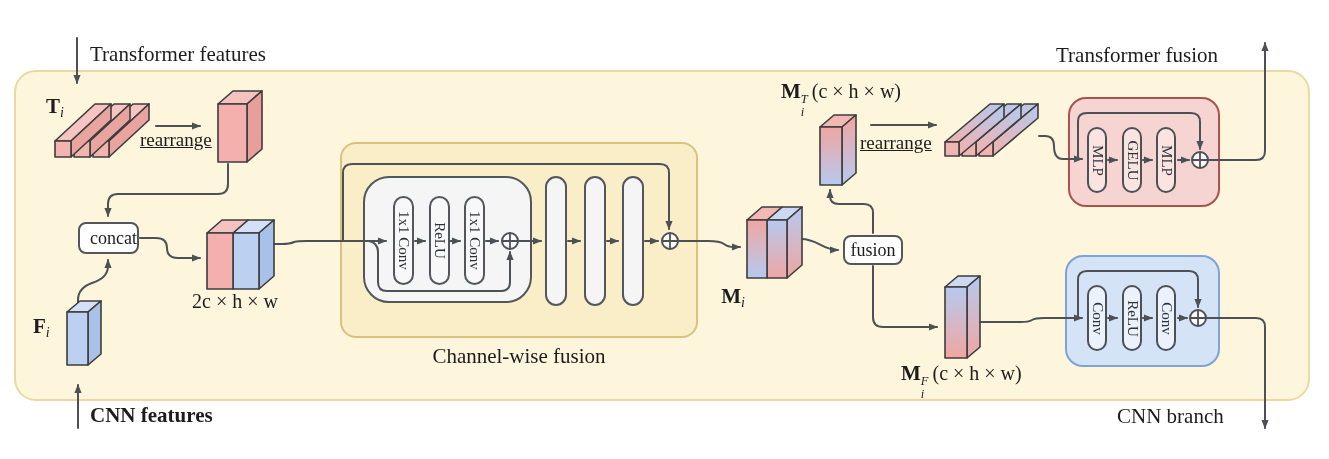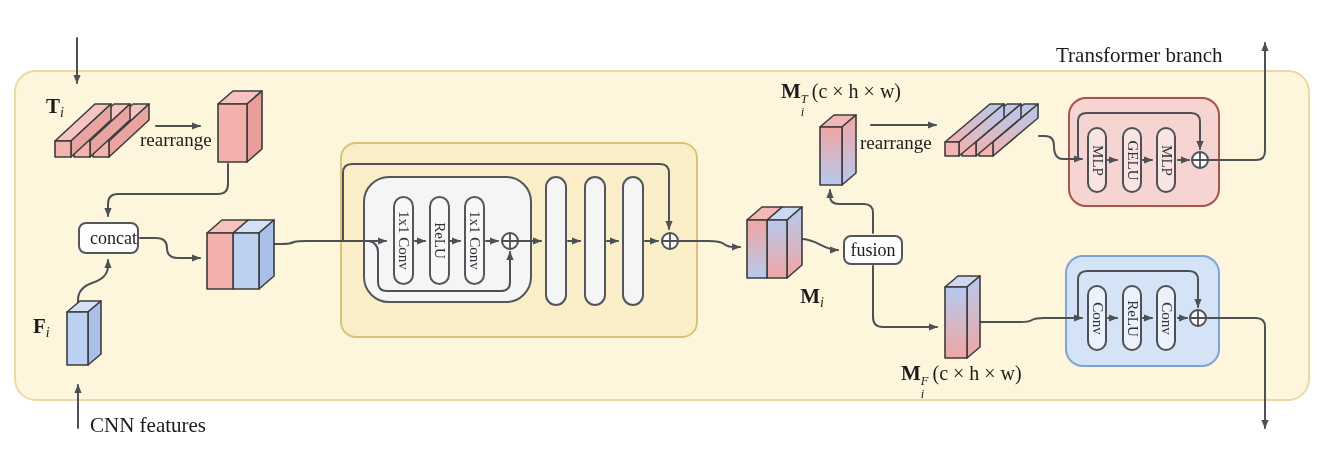--- a/index.html
+++ b/index.html
@@ -21,21 +21,21 @@
          font-size:18px;z-index:6;}
   .pill{position:absolute;box-sizing:border-box;border-radius:11px;display:flex;
         align-items:center;justify-content:center;z-index:4;}
   .pill span{transform:rotate(90deg);white-space:nowrap;font-size:15px;color:#2e3239;}
   .pill.gray{width:21px;height:89px;top:196px;background:#f8f8f9;border:2px solid #53575c;}
   .pill.empty{width:22px;height:130px;top:176px;background:#f5f5f6;border:2.5px solid #53575c;}
   .pill.redp{width:20px;height:66px;top:127px;background:#f9e4e2;border:2px solid #4d5156;}
   .pill.bluep{width:20px;height:66px;top:285px;background:#ebf2fb;border:2px solid #4d5156;}
   .lbl{position:absolute;white-space:nowrap;z-index:7;}
   .f21{font-size:21px;}
-  .f19{font-size:19px;}
+  .f19{font-size:19px;text-decoration:underline;}
   .math{font-size:20px;}
   .base{font-weight:bold;font-style:normal;font-size:21px;}
   .sub{font-style:italic;font-size:14px;vertical-align:-4px;}
   .supsub{display:inline-flex;flex-direction:column;align-items:flex-start;
           font-size:12.5px;line-height:1.02;font-style:italic;vertical-align:-5px;}
   .ctr{text-align:center;}
   svg.overlay{position:absolute;left:0;top:0;z-index:5;pointer-events:none;}
 </style>
 </head>
 <body>
@@ -236,41 +236,45 @@
         <circle cx="1200" cy="160" r="8" fill="#fbfbfb" stroke="#4d5156" stroke-width="2"></circle>
         <path d="M 1192,160 H 1208 M 1200,152 V 168" stroke="#4d5156" stroke-width="1.8"></path>
       </g>
       <g>
         <circle cx="1198" cy="318" r="8" fill="#fbfbfb" stroke="#4d5156" stroke-width="2"></circle>
         <path d="M 1190,318 H 1206 M 1198,310 V 326" stroke="#4d5156" stroke-width="1.8"></path>
       </g>
     </g>
   </svg>
 
+  <div class="lbl f21" style="left:90px;top:42px;">Transformer features</div>
 
   <div class="lbl" style="left:46px;top:94px;"><span class="base">T</span><span class="sub">i</span></div>
 
   <div class="lbl f19" style="left:140px;top:129px;">rearrange</div>
 
   <div class="lbl" style="left:33px;top:314px;"><span class="base">F</span><span class="sub">i</span></div>
 
-
-  <div class="lbl f21" style="left:90px;top:413px;">CNN features</div>
-
-
-  <div class="lbl ctr" style="left:704px;top:284px;width:120px;text-align:right;"><span class="base">M</span><span class="sub">i</span></div>
+  <div class="lbl math ctr" style="left:170px;top:290px;width:130px;">2c × h × w</div>
+
+  <div class="lbl f21" style="left:90px;top:403px;font-weight:bold;">CNN features</div>
+
+  <div class="lbl f21 ctr" style="left:340px;top:344px;width:358px;">Channel-wise fusion</div>
+
+  <div class="lbl ctr" style="left:673px;top:284px;width:120px;"><span class="base">M</span><span class="sub">i</span></div>
 
   <div class="lbl" style="left:781px;top:79px;"><span class="base">M</span><span class="supsub">
         <span>T</span>
         <span>i</span>
       </span><span class="math" style="margin-left:4px;">(c × h × w)</span></div>
 
   <div class="lbl f19" style="left:860px;top:132px;">rearrange</div>
 
-  <div class="lbl f21" style="left:1056px;top:43px;">Transformer branch</div>
+  <div class="lbl f21" style="left:1056px;top:43px;">Transformer fusion</div>
 
   <div class="lbl" style="left:901px;top:361px;"><span class="base">M</span><span class="supsub">
         <span>F</span>
         <span>i</span>
       </span><span class="math" style="margin-left:4px;">(c × h × w)</span></div>
 
+  <div class="lbl f21" style="left:1117px;top:404px;">CNN branch</div>
 
 </div>
 
 </body></html>

